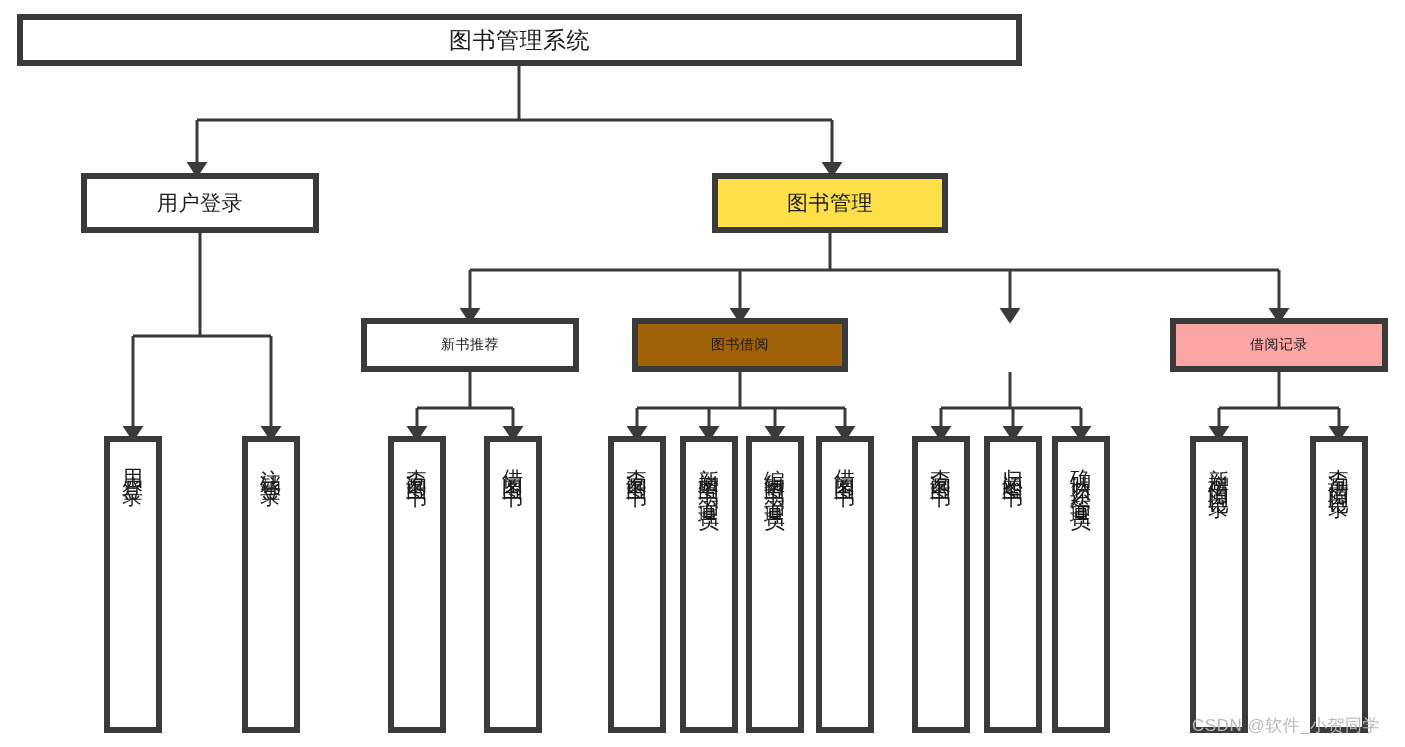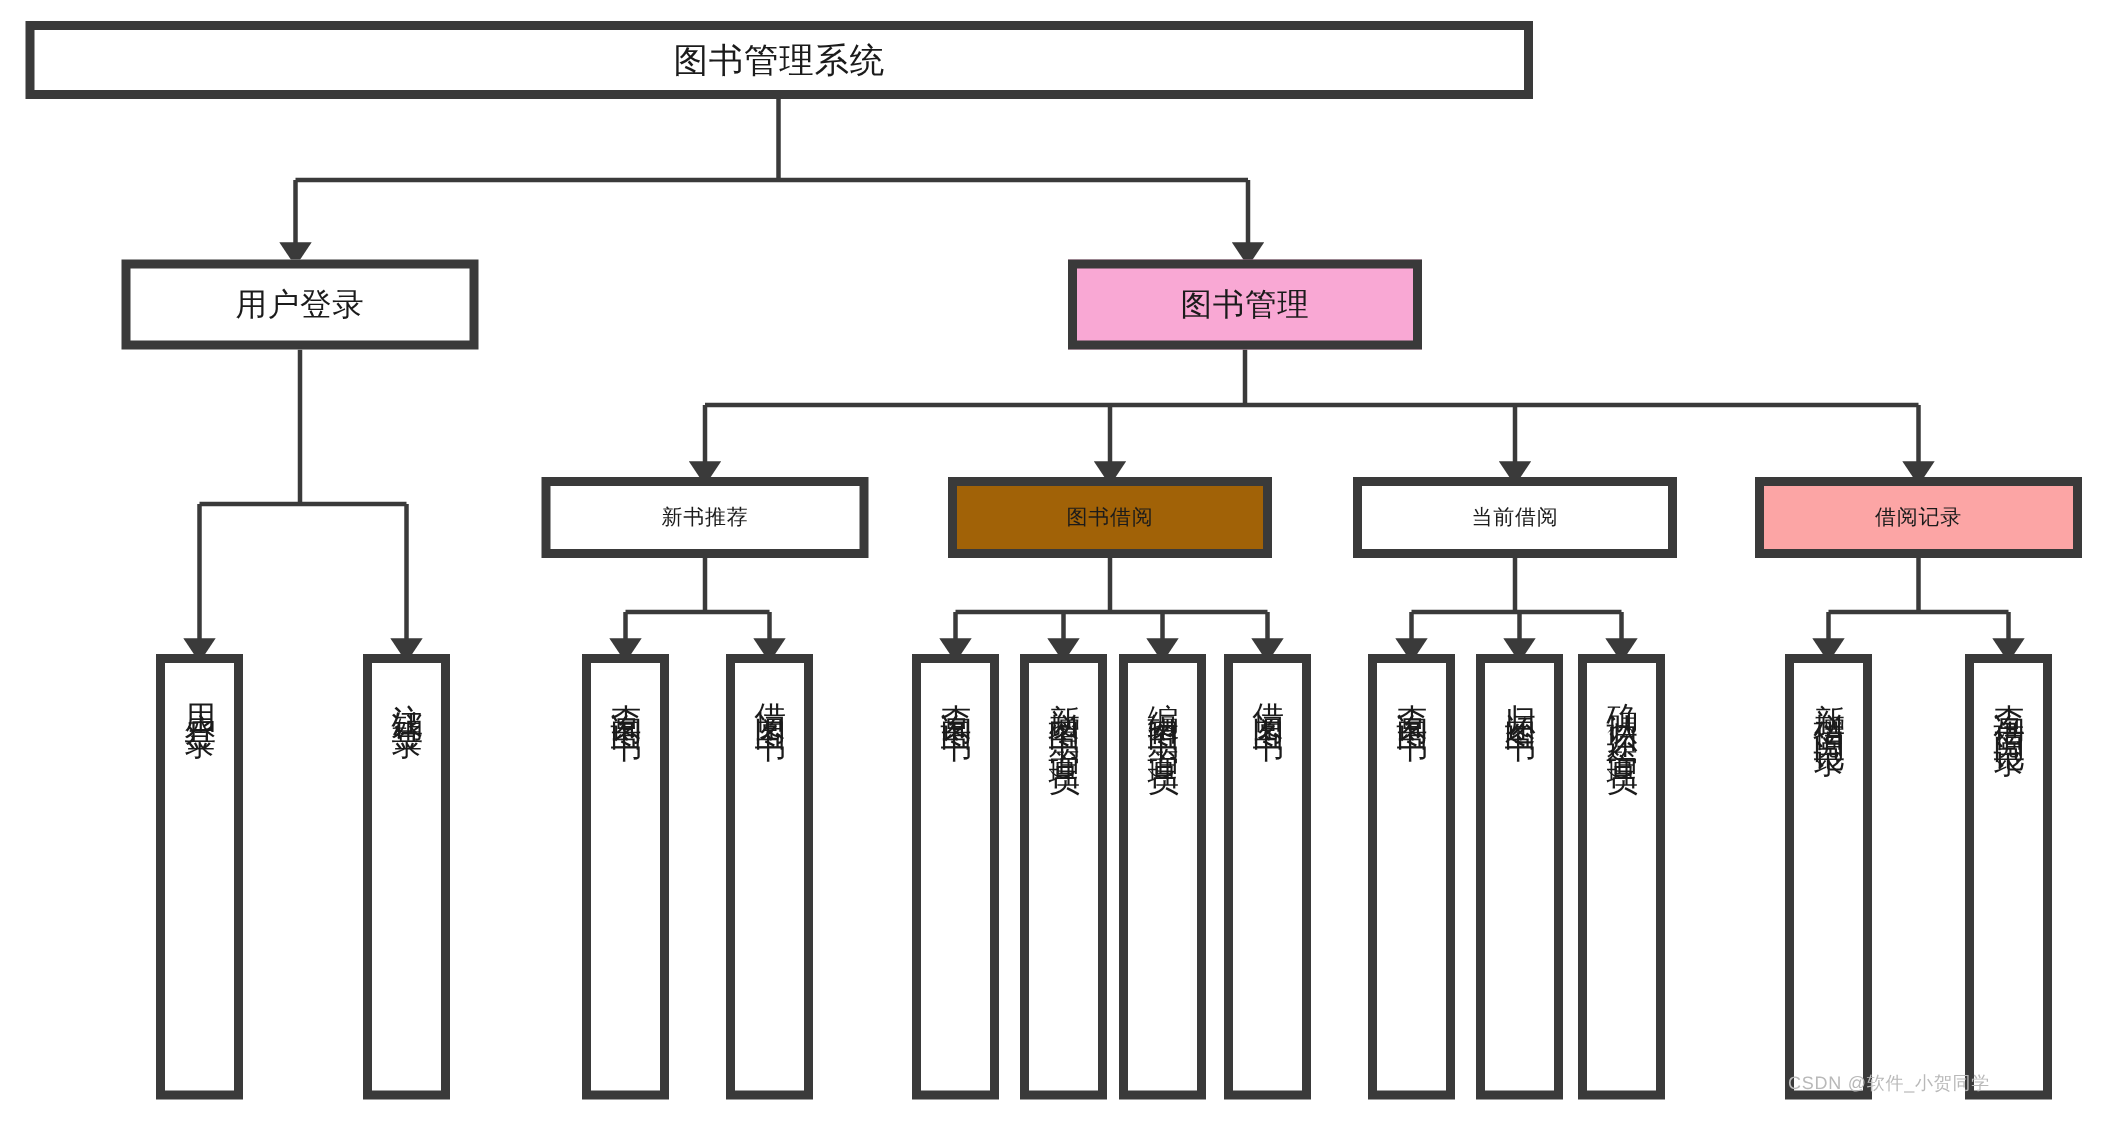--- a/index.html
+++ b/index.html
@@ -53,21 +53,21 @@
   }
   .node-leaf .vlabel {
     writing-mode: vertical-rl;
     text-orientation: upright;
     letter-spacing: 6px;
     line-height: 1;
     white-space: nowrap;
   }
   .watermark {
     position: absolute;
-    font-size: 12px;
+    font-size: 17px;
     color: #b9b9b9;
     white-space: nowrap;
     letter-spacing: 0.5px;
   }
 </style>
 </head>
 <body>
 
 <div id="diagram-root" style="background: rgb(255, 255, 255);">
 
@@ -118,25 +118,24 @@
       <path d="M1279,372 L1279,408"></path>
       <path d="M1219,408 L1339,408"></path>
       <path d="M1219,408 L1219,430" marker-end="url(#arrowhead)"></path>
       <path d="M1339,408 L1339,430" marker-end="url(#arrowhead)"></path>
     </g>
   </svg>
 
   <div class="node node-root" style="left: 17px; top: 14px; width: 1005px; height: 52px; border-color: rgb(58, 58, 58); background: rgb(255, 255, 255); color: rgb(27, 27, 27);">图书管理系统</div>
 
   <div class="node node-l2" style="left: 81px; top: 173px; width: 238px; height: 60px; border-color: rgb(58, 58, 58); background: rgb(255, 255, 255); color: rgb(27, 27, 27);">用户登录</div>
-  <div class="node node-l2" style="left: 712px; top: 173px; width: 236px; height: 60px; border-color: rgb(58, 58, 58); background: #f9a8d4; color: rgb(27, 27, 27);">图书管理</div>
+  <div class="node node-l2" style="left: 712px; top: 173px; width: 236px; height: 60px; border-color: rgb(58, 58, 58); background: #fde047; color: rgb(27, 27, 27);">图书管理</div>
 
   <div class="node node-l3" style="left: 361px; top: 318px; width: 218px; height: 54px; border-color: rgb(58, 58, 58); background: rgb(255, 255, 255); color: rgb(27, 27, 27);">新书推荐</div>
   <div class="node node-l3" style="left: 632px; top: 318px; width: 216px; height: 54px; border-color: rgb(58, 58, 58); background: #a16207; color: rgb(27, 27, 27);">图书借阅</div>
-  <div class="node node-l3" style="left: 902px; top: 318px; width: 216px; height: 54px; border-color: rgb(58, 58, 58); background: rgb(255, 255, 255); color: rgb(27, 27, 27);">当前借阅</div>
   <div class="node node-l3" style="left: 1170px; top: 318px; width: 218px; height: 54px; border-color: rgb(58, 58, 58); background: #fca5a5; color: rgb(27, 27, 27);">借阅记录</div>
 
   <div class="node node-leaf" style="left: 104px; top: 436px; width: 58px; height: 297px; border-color: rgb(58, 58, 58); background: rgb(255, 255, 255); color: rgb(27, 27, 27);">
     <span class="vlabel">用户登录</span>
   </div>
   <div class="node node-leaf" style="left: 242px; top: 436px; width: 58px; height: 297px; border-color: rgb(58, 58, 58); background: rgb(255, 255, 255); color: rgb(27, 27, 27);">
     <span class="vlabel">注销登录</span>
   </div>
   <div class="node node-leaf" style="left: 388px; top: 436px; width: 58px; height: 297px; border-color: rgb(58, 58, 58); background: rgb(255, 255, 255); color: rgb(27, 27, 27);">
     <span class="vlabel">查询图书</span>

